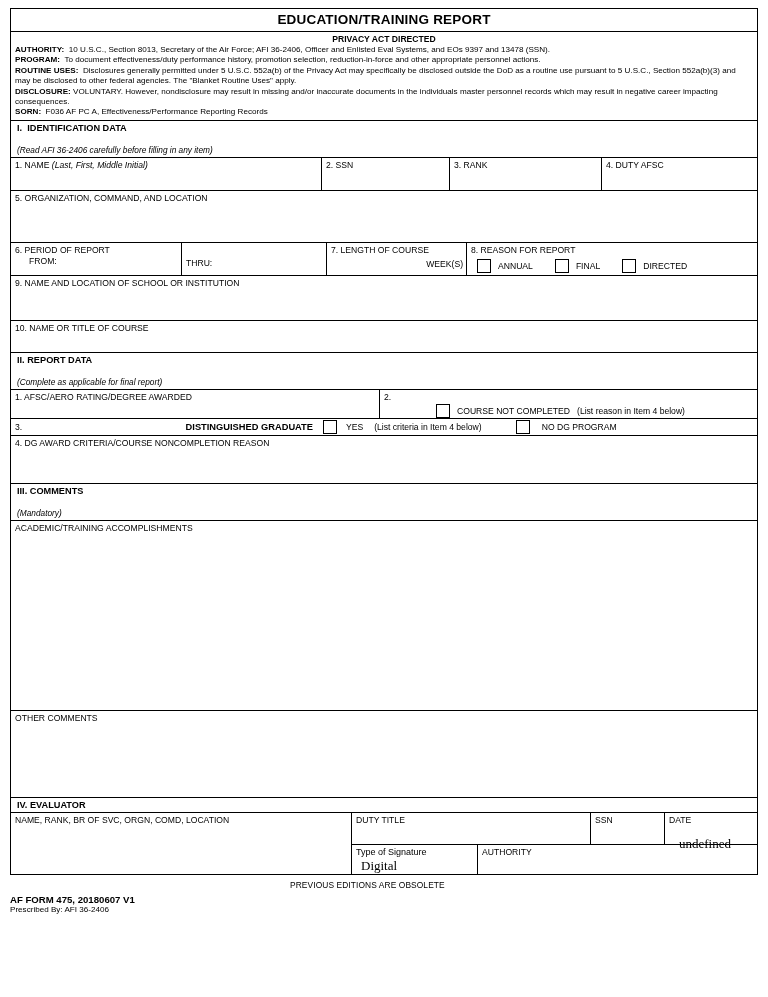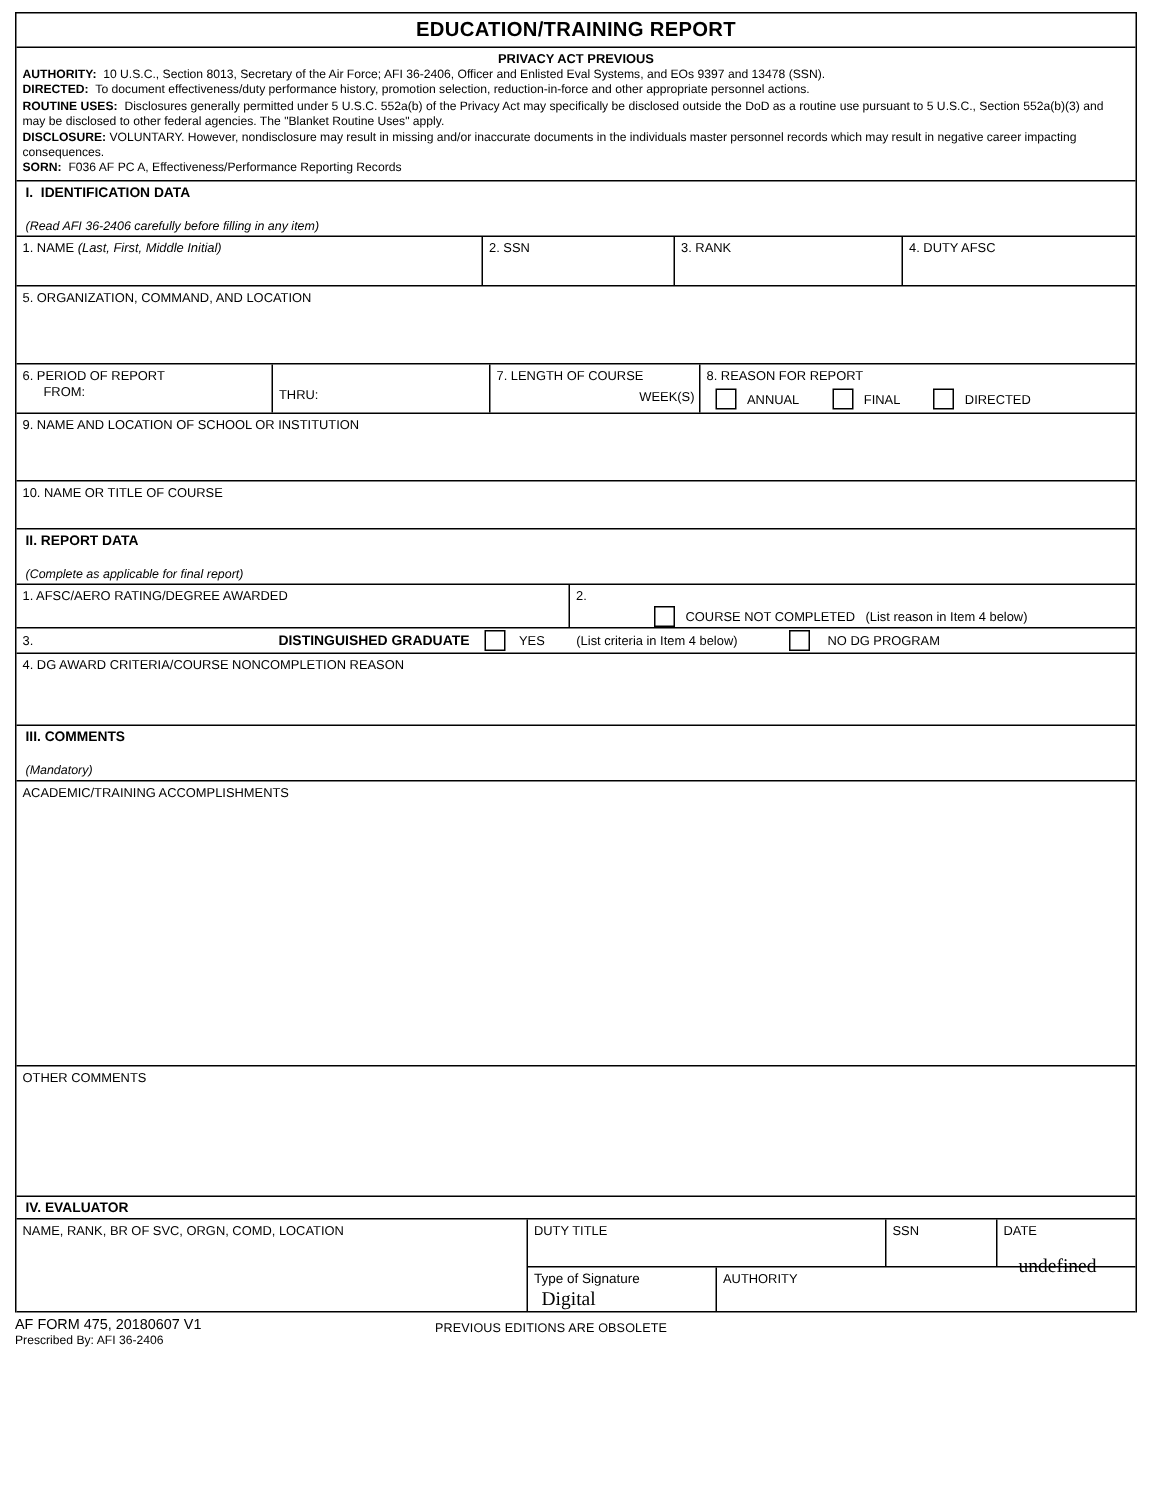--- a/index.html
+++ b/index.html
@@ -110,21 +110,21 @@
 
   
   .footer {
     margin-top: 3px;
     display: flex;
     align-items: flex-start;
     font-size: 8.3px;
     position: relative;
     height: 26px;
   }
-  .footer .fid { font-weight: normal; font-size: 9.6px; }
+  .footer .fid { font-weight: bold; font-size: 9.6px; margin-top: 16px; }
   .footer .sub2 { font-size: 8.1px; }
   .footer .prev {
     position: absolute;
     left: 280px;
     top: 2px;
     font-size: 8.4px;
     letter-spacing: .1px;
   }
 </style>
 </head>
@@ -133,24 +133,24 @@
 <div class="page">
 
   <div class="form">
 
     <div class="row">
       <div class="cell title" style="width:100%">EDUCATION/TRAINING REPORT</div>
     </div>
 
     <div class="row">
       <div class="cell" style="width:100%;padding:0">
-        <div class="pas-head">PRIVACY ACT PREVIOUS</div>
+        <div class="pas-head">PRIVACY ACT DIRECTED</div>
         <div class="pas">
           <p><b>AUTHORITY:</b>&nbsp;&nbsp;<span>10 U.S.C., Section 8013, Secretary of the Air Force; AFI 36-2406, Officer and Enlisted Eval Systems, and EOs 9397 and 13478 (SSN).</span></p>
-          <p><b>DIRECTED:</b>&nbsp;&nbsp;<span>To document effectiveness/duty performance history, promotion selection, reduction-in-force and other appropriate personnel actions.</span></p>
+          <p><b>PROGRAM:</b>&nbsp;&nbsp;<span>To document effectiveness/duty performance history, promotion selection, reduction-in-force and other appropriate personnel actions.</span></p>
           <p class="wrap"><b>ROUTINE USES:</b>&nbsp;&nbsp;<span>Disclosures generally permitted under 5 U.S.C. 552a(b) of the Privacy Act may specifically be disclosed outside the DoD as a routine use pursuant to 5 U.S.C., Section 552a(b)(3) and may be disclosed to other federal agencies.  The "Blanket Routine Uses" apply.</span></p>
           <p class="wrap"><b>DISCLOSURE:</b>&nbsp;<span>VOLUNTARY.  However, nondisclosure may result in missing and/or inaccurate documents in the individuals master personnel records which may result in negative career impacting consequences.</span></p>
           <p><b>SORN:</b>&nbsp;&nbsp;<span>F036 AF PC A, Effectiveness/Performance Reporting Records</span></p>
         </div>
       </div>
     </div>
 
     <div class="row">
       <div class="cell sec-head" style="width:100%">
         <span class="rn"><span>I.</span>&nbsp;&nbsp;<span>IDENTIFICATION DATA</span></span>
@@ -251,21 +251,21 @@
       </div>
     </div>
 
     <div class="row" style="height:17px">
       <div class="cell" style="width:100%;padding:1px 3px 0 4px;display:flex;align-items:center">
         <span class="lbl" style="width:18px">3.</span>
         <span style="font-weight:bold;font-size:9.3px;width:280px;text-align:right">DISTINGUISHED GRADUATE</span>
         <span class="opt" style="gap:9px;margin-left:10px">
           <span class="cb"></span>
           <span>YES</span>
-          <span class="it" style="margin-left:12px">(List criteria in Item 4 below)</span>
+          <span class="it" style="margin-left:2px">(List criteria in Item 4 below)</span>
         </span>
         <span class="opt" style="gap:12px;margin-left:34px">
           <span class="cb"></span>
           <span>NO DG PROGRAM</span>
         </span>
       </div>
     </div>
 
     <div class="row" style="height:48px">
       <div class="cell" style="width:100%">

